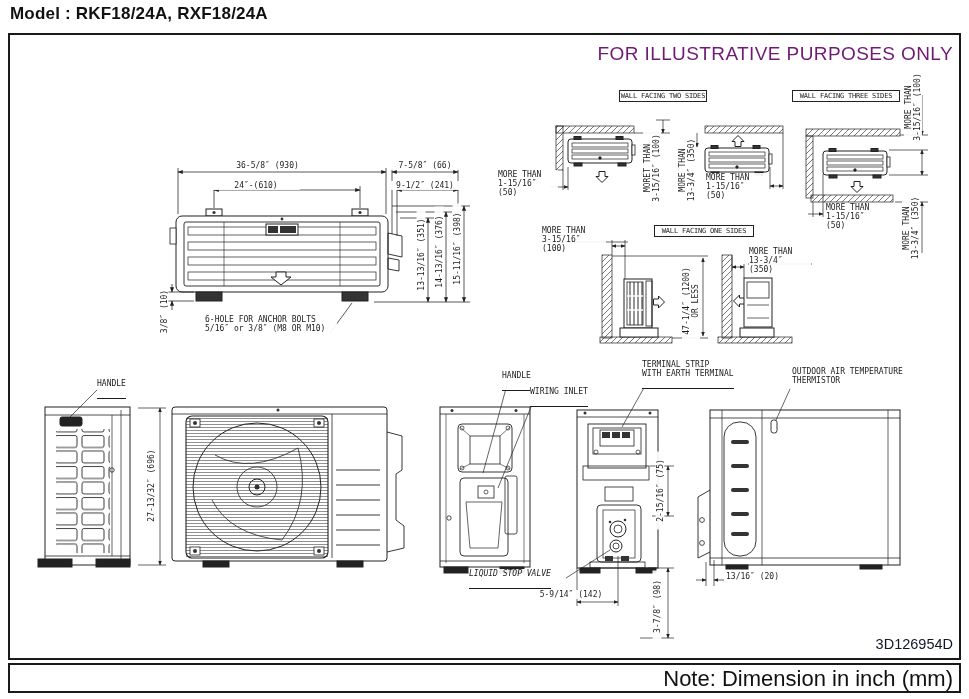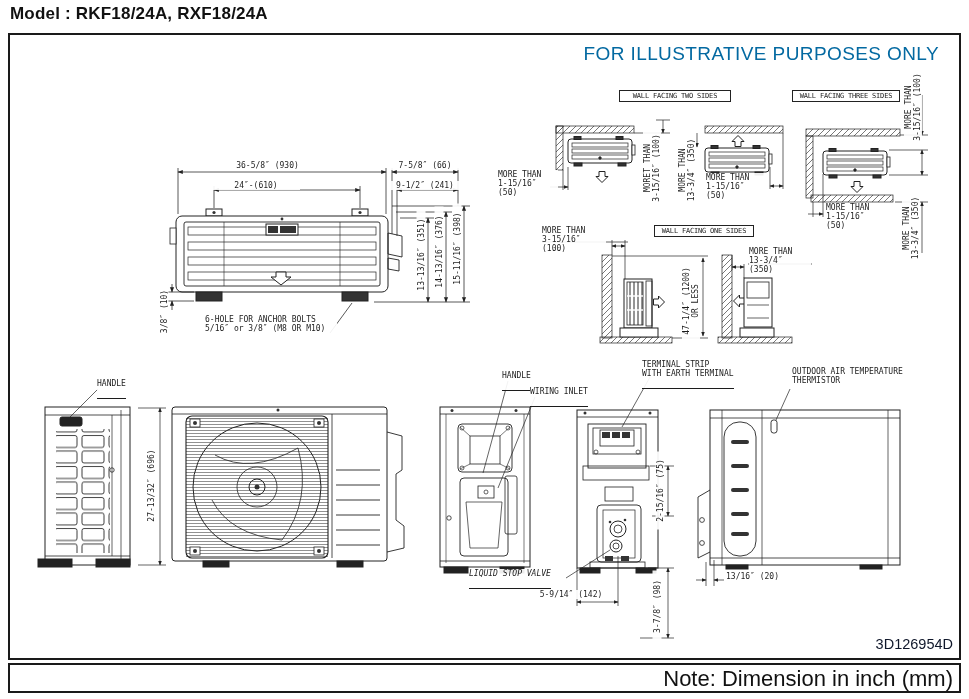--- a/index.html
+++ b/index.html
@@ -1,20 +1,20 @@
 <!DOCTYPE html>
 <html><head>
 <meta charset="utf-8">
 <style>
   html,body{margin:0;padding:0;background:#fff;}
   #stage{position:relative;width:969px;height:699px;background:#fff;overflow:hidden;
          font-family:"Liberation Sans",sans-serif;color:#111;}
   .box{position:absolute;border:2px solid #1a1a1a;box-sizing:border-box;background:#fff;}
   #page-title{position:absolute;left:10px;top:4px;font-size:17px;font-weight:bold;letter-spacing:.2px;}
-  #banner{position:absolute;right:30px;top:43px;font-size:19px;letter-spacing:.4px;color:#0369a1;}
+  #banner{position:absolute;right:16px;top:43px;font-size:19px;letter-spacing:.4px;color:#701a75;}
   #dwgno{position:absolute;right:16px;top:636px;font-size:14.5px;color:#0f172a;}
   #noteline{position:absolute;right:16px;top:666px;font-size:22px;color:#111;}
   .ml{position:absolute;font-family:"DejaVu Sans Mono",monospace;font-size:8px;line-height:9px;
       color:#1c1c1c;white-space:pre-line;background:rgba(255,255,255,.92);z-index:5;}
   .ctr{text-align:center;}
   .vml{transform:rotate(-90deg);text-align:center;}
   .ul{border-bottom:1px solid #1c1c1c;padding-bottom:10px;}
   .titlebox{position:absolute;font-family:"DejaVu Sans Mono",monospace;font-size:7px;letter-spacing:-0.2px;
       color:#1c1c1c;border:1px solid #222;background:#fff;text-align:center;z-index:5;
       height:12px;line-height:11px;box-sizing:border-box;}
@@ -365,21 +365,21 @@
   <div class="ml ctr" style="left:212px;top:181px;width:88px;">24″-(610)</div>
   <div class="ml ctr" style="left:390px;top:161px;width:70px;">7-5/8″ (66)</div>
   <div class="ml ctr" style="left:390px;top:181px;width:70px;">9-1/2″ (241)</div>
   <div class="ml vml" style="left:376px;top:250px;width:90px;">13-13/16″ (351)</div>
   <div class="ml vml" style="left:394px;top:247px;width:90px;">14-13/16″ (376)</div>
   <div class="ml vml" style="left:412px;top:244px;width:90px;">15-11/16″ (398)</div>
   <div class="ml vml" style="left:134px;top:307px;width:60px;">3/8″ (10)</div>
   <div class="ml" style="left:205px;top:315px;width:132px;">6-HOLE FOR ANCHOR BOLTS
 5/16″ or 3/8″ (M8 OR M10)</div>
 
-  <div class="titlebox" style="left:619px;top:90px;width:112px;">WALL FACING TWO SIDES</div>
+  <div class="titlebox" style="left:619px;top:90px;width:88px;">WALL FACING TWO SIDES</div>
   <div class="ml" style="left:498px;top:170px;width:60px;">MORE THAN
 1-15/16″ (50)</div>
   <div class="ml vml" style="left:616px;top:159px;width:72px;">MORET THAN
 3-15/16″ (100)</div>
   <div class="ml vml" style="left:651px;top:161px;width:72px;">MORE THAN
 13-3/4″ (350)</div>
   <div class="ml" style="left:706px;top:173px;width:62px;">MORE THAN
 1-15/16″ (50)</div>
 
   <div class="titlebox" style="left:792px;top:90px;width:108px;">WALL FACING THREE SIDES</div>

